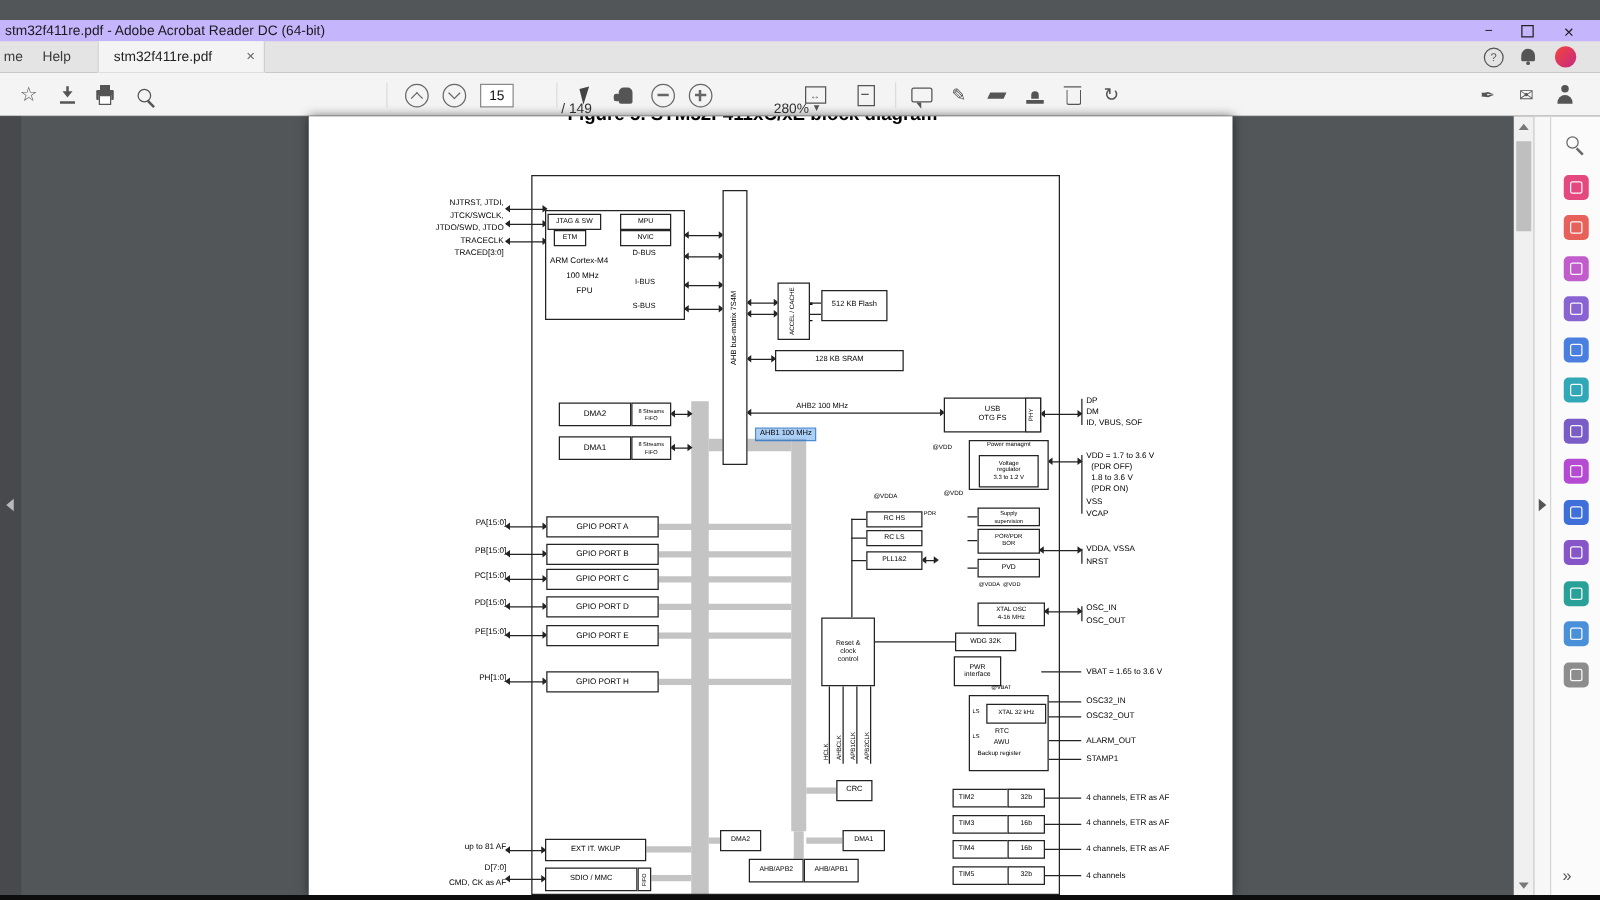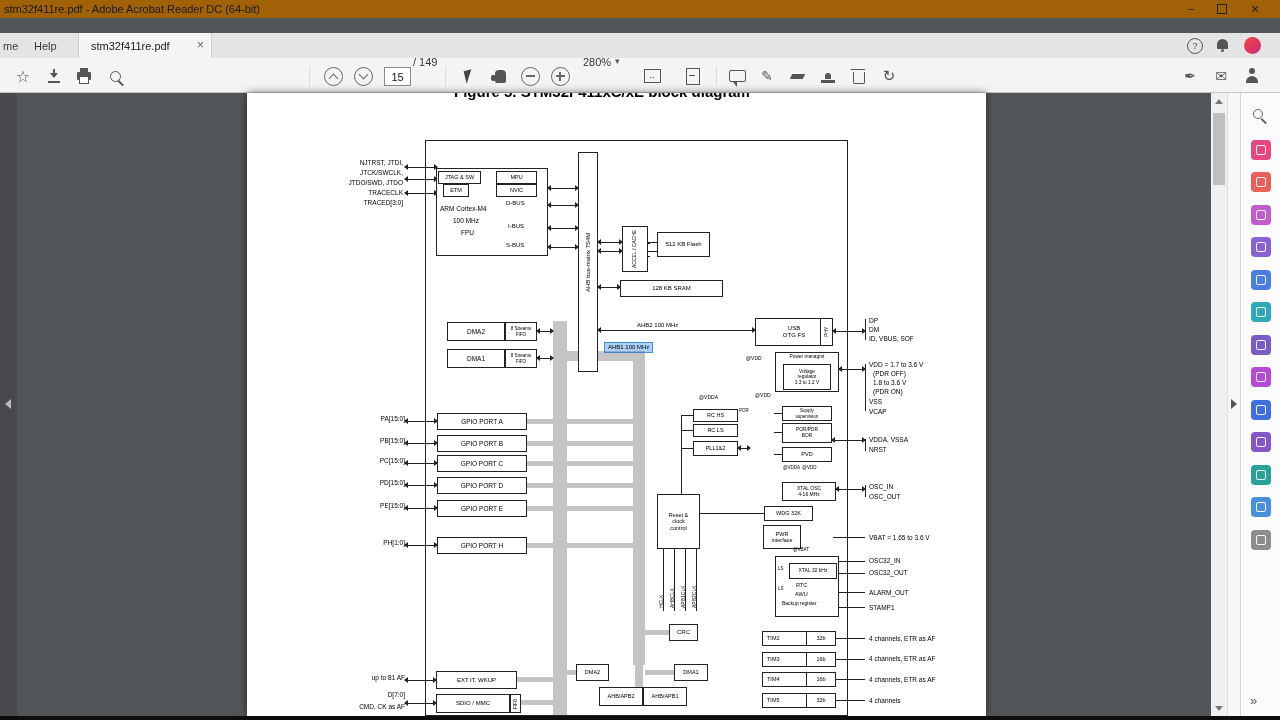--- a/index.html
+++ b/index.html
@@ -1,20 +1,20 @@
 <!DOCTYPE html>
 <html><head>
 <meta charset="utf-8">
 <style>
   html,body{margin:0;padding:0;background:#333;}
   .app{position:relative;width:1280px;height:720px;background:#525659;overflow:hidden;
        font-family:"Liberation Sans","DejaVu Sans",sans-serif;-webkit-font-smoothing:antialiased;}
 
   
-  .titlebar{position:absolute;left:0;top:0;width:100%;height:18px;background:#a16207;}
+  .titlebar{position:absolute;left:0;top:16px;width:100%;height:18px;background:#c4b5fd;}
   .title{position:absolute;left:4px;top:3px;font-size:11px;color:#1a1a1a;white-space:nowrap;}
   .winbtn{position:absolute;top:0;width:30px;height:18px;display:flex;align-items:center;justify-content:center;
           font-size:11px;color:#222;}
   .maxsq{width:8px;height:8px;border:1px solid #222;}
 
   .menubar{position:absolute;left:0;top:18px;width:100%;height:15px;background:#ffffff;}
   .mi{position:absolute;top:1px;font-size:11px;color:#1a1a1a;}
 
   .tabbar{position:absolute;left:0;top:33px;width:100%;height:25px;background:#e4e4e4;}
   .tab-txt{position:absolute;top:7px;font-size:11px;color:#3a3a3a;}
@@ -47,21 +47,21 @@
   .cb.up::after{content:'';position:absolute;left:5px;top:7px;width:6px;height:6px;border-left:1.6px solid #666;border-top:1.6px solid #666;transform:rotate(45deg);}
   .cb.dn::after{content:'';position:absolute;left:5px;top:3px;width:6px;height:6px;border-right:1.6px solid #666;border-bottom:1.6px solid #666;transform:rotate(45deg);}
   .cb.minus::after{content:'';position:absolute;left:4px;top:7.5px;width:9px;height:1.7px;background:#666;}
   .cb.plus::after{content:'';position:absolute;left:4px;top:7.5px;width:9px;height:1.7px;background:#666;}
   .cb.plus::before{content:'';position:absolute;left:7.7px;top:4px;width:1.7px;height:9px;background:#666;}
   .ptrico{width:0;height:0;border-top:13px solid #444;border-right:8px solid transparent;transform:rotate(-14deg);}
   .hd{position:relative;width:11px;height:13px;background:#555;border-radius:4px 4px 2px 2px;}
   .hd::before{content:'';position:absolute;left:-4px;top:5px;width:5px;height:6px;background:#555;border-radius:2px;}
   .pagein{position:absolute;left:384px;top:67px;width:25px;height:17px;border:1px solid #8a8a8a;background:#fff;
           font-size:11px;text-align:center;color:#111;padding:0;font-family:inherit;}
-  .tbtxt{position:absolute;top:56px;font-size:11px;color:#333;}
+  .tbtxt{position:absolute;top:81px;font-size:11px;color:#333;margin-left:36px;}
   .f1{width:15px;height:12px;border:1.3px solid #555;display:flex;align-items:center;justify-content:center;font-size:8px;color:#555;}
   .f2{position:relative;width:12px;height:15px;border:1.3px solid #555;}
   .f2::after{content:'';position:absolute;left:2px;top:6px;width:6px;height:1.5px;background:#555;}
   .cm{position:relative;width:15px;height:10px;border:1.4px solid #555;border-radius:2px;}
   .cm::after{content:'';position:absolute;left:3px;bottom:-6px;border-left:4px solid transparent;border-top:5px solid #555;}
   .hl{width:13px;height:5px;background:#555;transform:skewX(-25deg);}
   .stp{position:relative;width:14px;height:3px;background:#555;margin-top:10px;}
   .stp::before{content:'';position:absolute;left:4px;top:-7px;width:6px;height:6px;background:#555;border-radius:50% 50% 0 0;}
   .trs{position:relative;width:10px;height:11px;border:1.3px solid #555;border-top:none;border-radius:0 0 2px 2px;margin-top:3px;}
   .trs::before{content:'';position:absolute;left:-3px;top:-3px;width:14px;height:1.8px;background:#555;}

